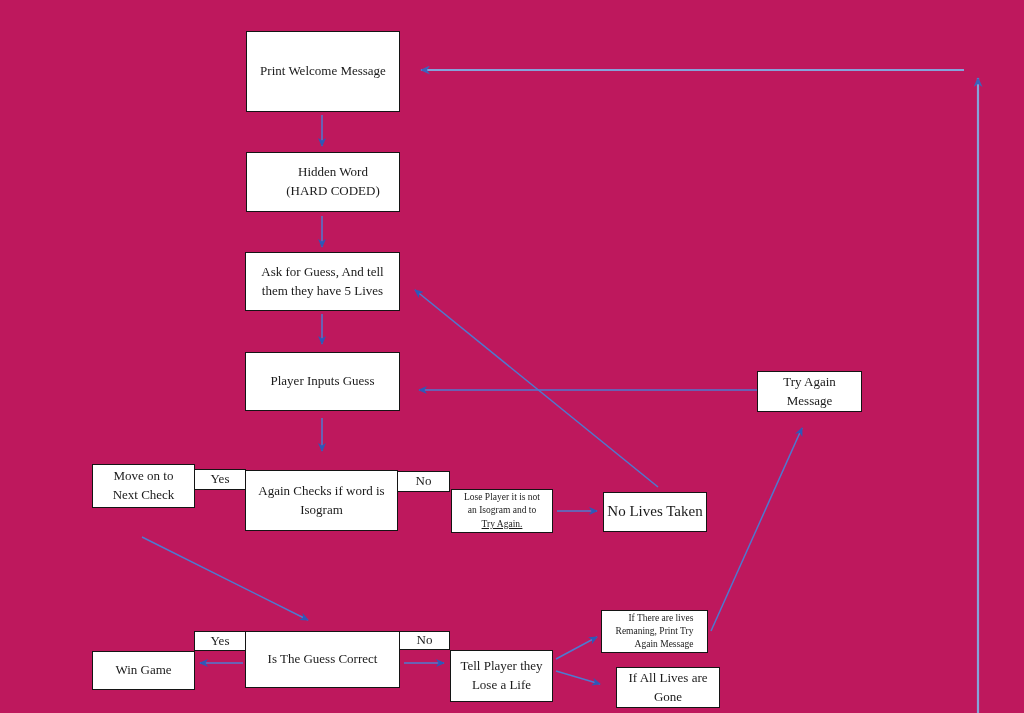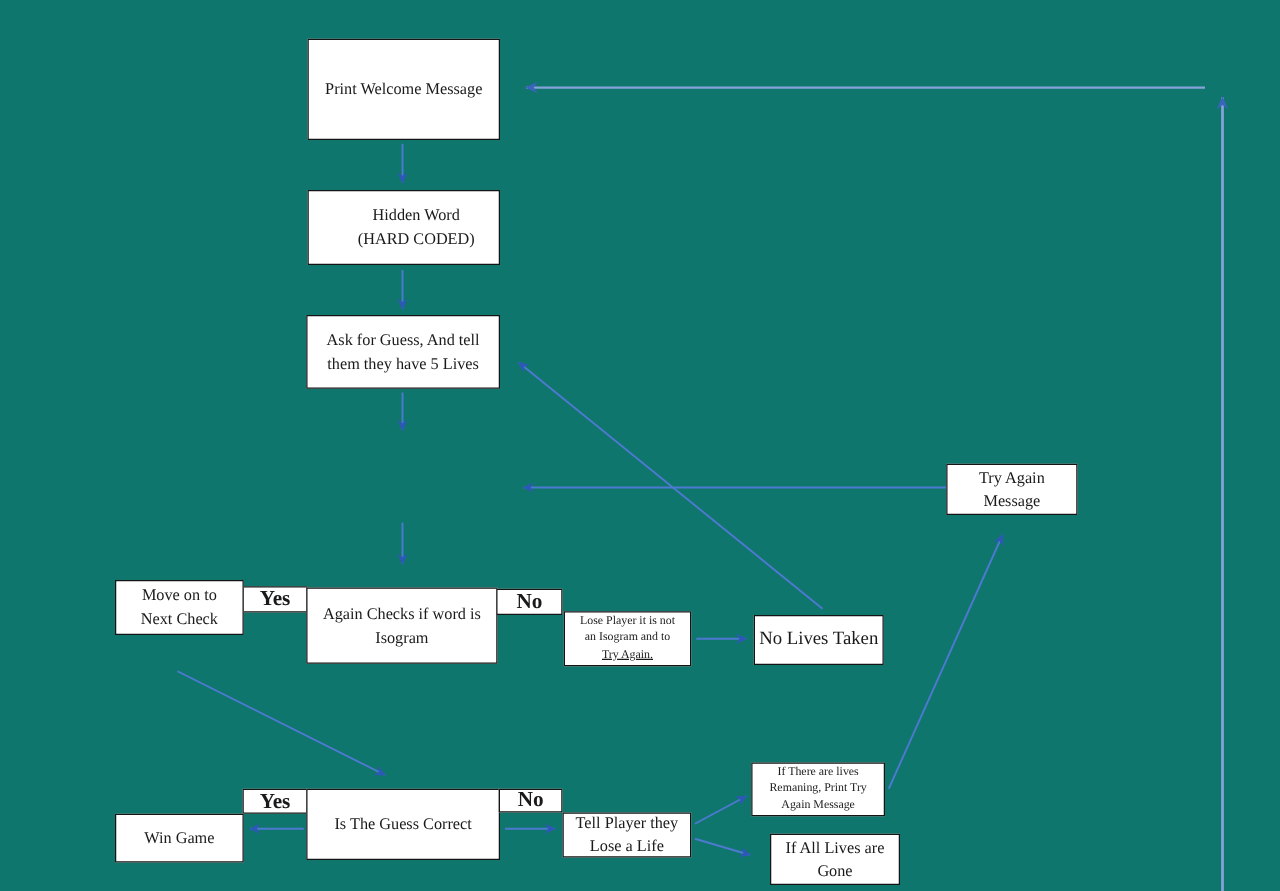--- a/index.html
+++ b/index.html
@@ -1,20 +1,20 @@
 <!DOCTYPE html>
 <html><head>
 <meta charset="utf-8">
 <style>
   html, body { margin: 0; padding: 0; background: #ffffff; }
   #canvas {
     position: relative;
     width: 1024px;
     height: 713px;
-    background: #0f766e;
+    background: #be185d;
     overflow: hidden;
     font-family: "Liberation Serif", "DejaVu Serif", serif;
     color: #1a1a1a;
   }
   #wires { position: absolute; left: 0; top: 0; width: 1024px; height: 713px; }
   .node {
     position: absolute;
     box-sizing: border-box;
     background: #ffffff;
     border: 1.5px solid #141414;
@@ -22,21 +22,21 @@
     flex-direction: column;
     align-items: center;
     justify-content: center;
     text-align: center;
     font-size: 13px;
     line-height: 1.45;
     white-space: pre-line;
   }
   .node.small { font-size: 9.5px; line-height: 1.4; }
   .node.big   { font-size: 15px; }
-  .node.tag   { font-size: 17px; line-height: 1.1; font-weight: bold; }
+  .node.tag   { font-size: 13px; line-height: 1.1; }
   .underlined { text-decoration: underline; }
   .node span { white-space: pre-line; }
 </style>
 </head>
 <body>
 
 <div id="canvas">
 
   <svg id="wires" viewBox="0 0 1024 713" xmlns="http://www.w3.org/2000/svg">
     <defs>
@@ -76,20 +76,23 @@
   <div class="node" style="left:246px; top:152px; width:154px; height:60px;padding-left:20px;">
     <span>Hidden Word
 (HARD CODED)</span>
   </div>
 
   <div class="node" style="left:245px; top:252px; width:155px; height:59px;">
     <span>Ask for Guess, And tell
 them they have 5 Lives</span>
   </div>
 
+  <div class="node" style="left:245px; top:352px; width:155px; height:59px;">
+    <span>Player Inputs Guess</span>
+  </div>
 
   <div class="node tag" style="left:194px; top:469px; width:52px; height:21px;">
     <span>Yes</span>
   </div>
 
   <div class="node" style="left:92px; top:464px; width:103px; height:44px;">
     <span>Move on to
 Next Check</span>
   </div>
 
@@ -126,26 +129,26 @@
   </div>
 
   <div class="node" style="left:245px; top:631px; width:155px; height:57px;">
     <span>Is The Guess Correct</span>
   </div>
 
   <div class="node tag" style="left:399px; top:631px; width:51px; height:19px;">
     <span>No</span>
   </div>
 
-  <div class="node" style="left:450px; top:650px; width:103px; height:36px;">
+  <div class="node" style="left:450px; top:650px; width:103px; height:52px;">
     <span>Tell Player they
 Lose a Life</span>
   </div>
 
-  <div class="node small" style="left:601px; top:610px; width:107px; height:43px;">
+  <div class="node small" style="left:601px; top:610px; width:107px; height:43px;text-align:right;">
     <span>If There are lives
 Remaning, Print Try
 Again Message</span>
   </div>
 
   <div class="node" style="left:616px; top:667px; width:104px; height:41px;">
     <span>If All Lives are
 Gone</span>
   </div>
 

